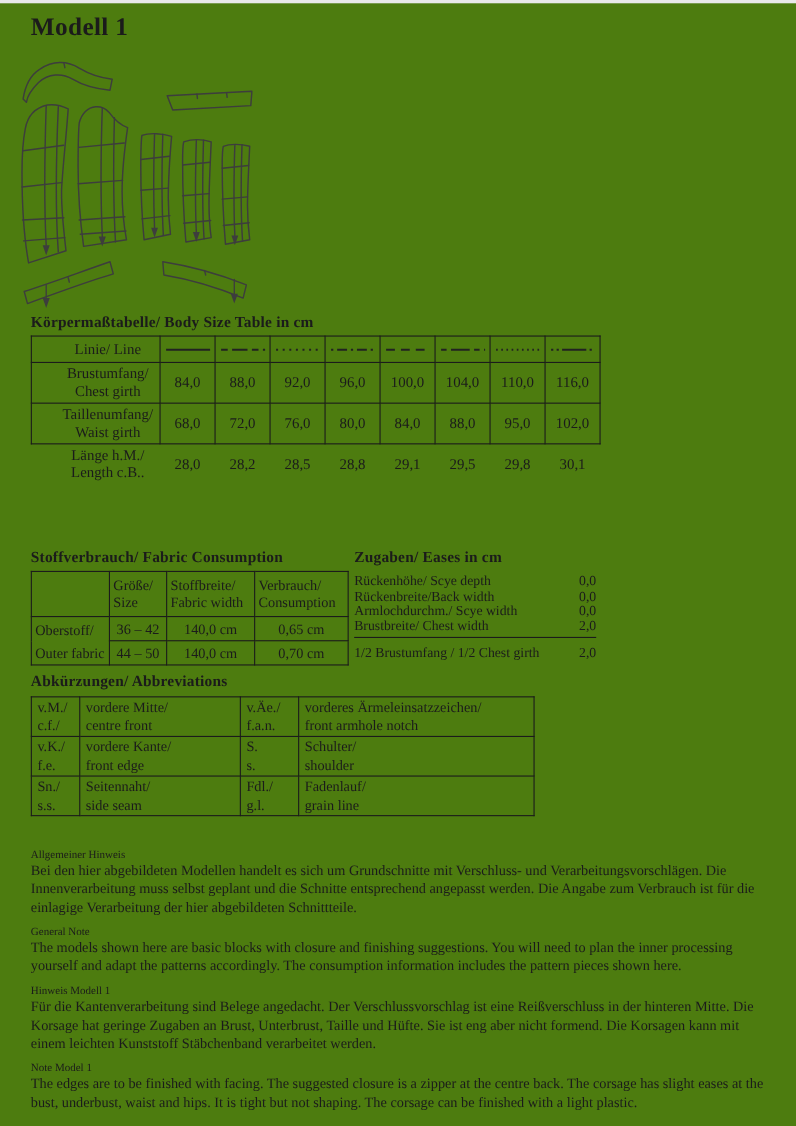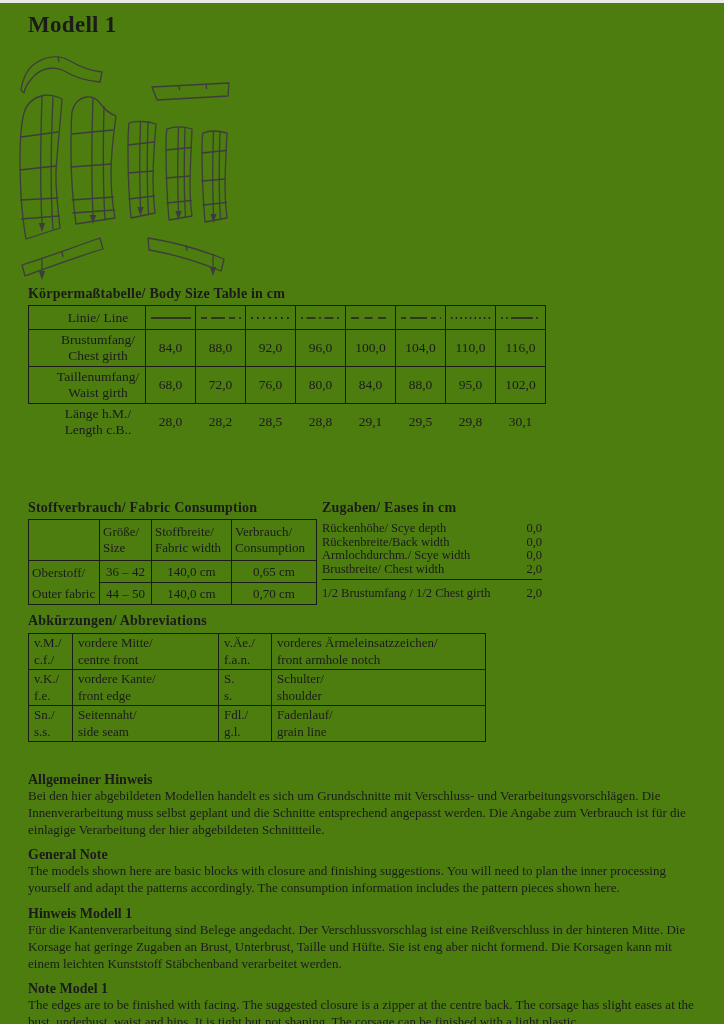--- a/index.html
+++ b/index.html
@@ -43,21 +43,21 @@
   .ease-total{display:flex;justify-content:space-between;font-size:12.5px;margin-top:6px;}
 
   
   .abbr{position:absolute;left:28px;top:600px;width:522px;margin-top:13px;}
   .abbr-table{margin-top:4px;table-layout:fixed;width:457px;}
   .abbr-table td{border:1.2px solid #1b1b1b;font-size:13px;line-height:16.5px;padding:1px 2px 1px 5px;vertical-align:middle;height:33px;}
 
   
   .notes{position:absolute;left:28px;top:772px;width:676px;}
   .note{margin-bottom:9px;}
-  .note h3{margin:0;font-size:14px;font-weight:bold;}
+  .note h3{margin:0;font-size:10px;font-weight:normal;}
   .note p{margin:0;font-size:13px;line-height:16.8px;}
 </style>
 </head>
 <body>
 
 <div class="page">
   <div class="scan-edge"></div>
   <div class="page-title">Modell 1</div>
 
   <svg class="diagram" width="220" height="235" viewBox="0 0 220 235">

